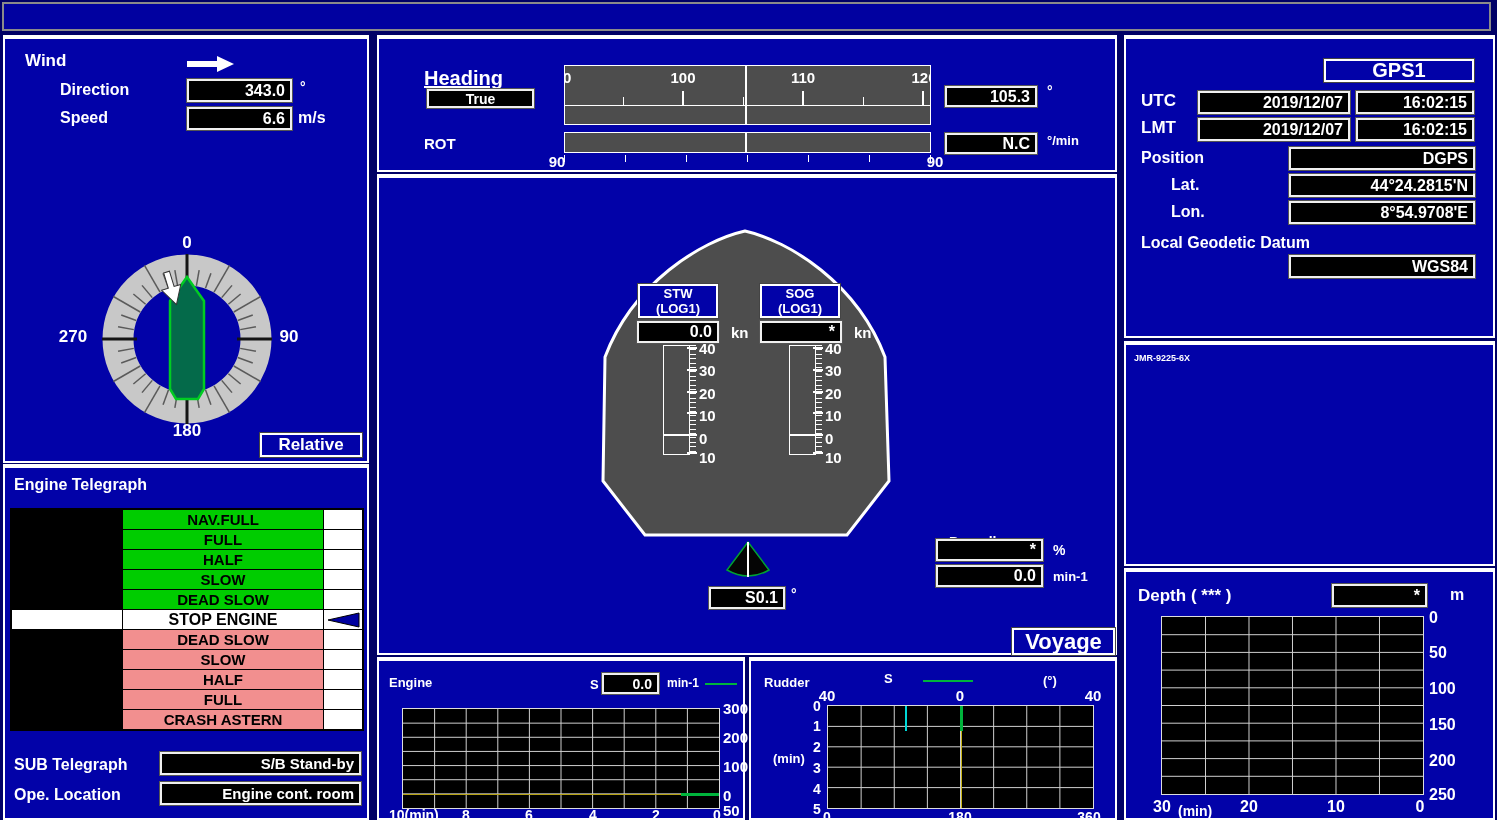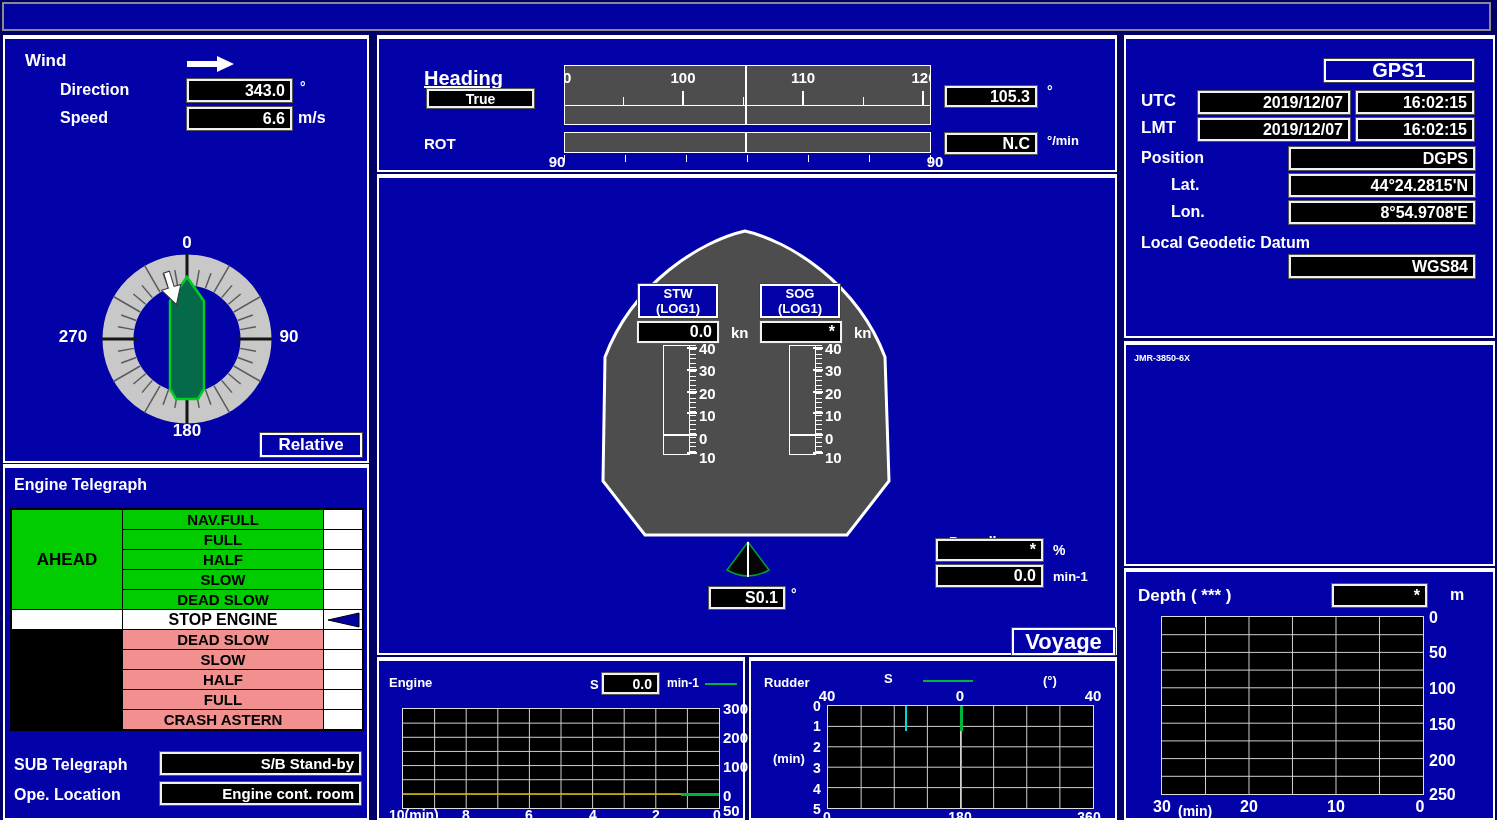--- a/index.html
+++ b/index.html
@@ -99,21 +99,20 @@
     <div class="cx" style="left:182px;top:194px;font-size:17px;">0</div>
     <div class="cx" style="left:68px;top:288px;font-size:17px;">270</div>
     <div class="cx" style="left:284px;top:288px;font-size:17px;">90</div>
     <div class="cx" style="left:182px;top:382px;font-size:17px;">180</div>
     <div class="bluebox" style="left:255px;top:394px;width:102px;height:24px;font-size:17px;">Relative</div>
   </div>
 
   <div class="panel" id="telegraph-panel" style="left:3px;top:464px;width:366px;height:356px;">
     <div class="lbl" style="left:9px;top:8px;">Engine Telegraph</div>
     <div id="tg-table">
-      <div class="tg-cell tg-green tg-side" style="grid-column:1;grid-row:1/6;">AHEAD</div>
       <div class="tg-cell tg-green" style="grid-column:2;grid-row:1;">NAV.FULL</div>
       <div class="tg-cell tg-white" style="grid-column:3;grid-row:1;"></div>
       <div class="tg-cell tg-green" style="grid-column:2;grid-row:2;">FULL</div>
       <div class="tg-cell tg-white" style="grid-column:3;grid-row:2;"></div>
       <div class="tg-cell tg-green" style="grid-column:2;grid-row:3;">HALF</div>
       <div class="tg-cell tg-white" style="grid-column:3;grid-row:3;"></div>
       <div class="tg-cell tg-green" style="grid-column:2;grid-row:4;">SLOW</div>
       <div class="tg-cell tg-white" style="grid-column:3;grid-row:4;"></div>
       <div class="tg-cell tg-green" style="grid-column:2;grid-row:5;">DEAD SLOW</div>
       <div class="tg-cell tg-white" style="grid-column:3;grid-row:5;"></div>
@@ -334,21 +333,21 @@
     <div class="vbox" style="left:163px;top:108px;width:186px;height:23px;">DGPS</div>
     <div class="lbl" style="left:45px;top:137px;">Lat.</div>
     <div class="vbox" style="left:163px;top:135px;width:186px;height:23px;">44°24.2815'N</div>
     <div class="lbl" style="left:45px;top:164px;">Lon.</div>
     <div class="vbox" style="left:163px;top:162px;width:186px;height:23px;">8°54.9708'E</div>
     <div class="lbl" style="left:15px;top:195px;">Local Geodetic Datum</div>
     <div class="vbox" style="left:163px;top:216px;width:186px;height:23px;">WGS84</div>
   </div>
 
   <div class="panel" id="jmr-panel" style="left:1124px;top:341px;width:371px;height:225px;">
-    <div class="lbl" style="left:8px;top:8px;font-size:9px;">JMR-3850-6X</div>
+    <div class="lbl" style="left:8px;top:8px;font-size:9px;">JMR-9225-6X</div>
   </div>
 
   <div class="panel" id="depth-panel" style="left:1124px;top:568px;width:371px;height:252px;">
     <div class="lbl" style="left:12px;top:14px;font-size:17px;">Depth ( *** )</div>
     <div class="vbox" style="left:206px;top:12px;width:95px;height:23px;">*</div>
     <div class="unit" style="left:324px;top:14px;font-size:16px;">m</div>
     <div class="chart" style="left:35px;top:44px;width:263px;height:179px;">
         <svg style="position:absolute;left:0;top:0;width:100%;height:100%;pointer-events:none;" viewBox="0 0 100 100" preserveAspectRatio="none">
           <line x1="16.666666666666668" y1="0" x2="16.666666666666668" y2="100" stroke="#cfcfcf" stroke-width="1" vector-effect="non-scaling-stroke"></line>
           <line x1="33.333333333333336" y1="0" x2="33.333333333333336" y2="100" stroke="#cfcfcf" stroke-width="1" vector-effect="non-scaling-stroke"></line>

